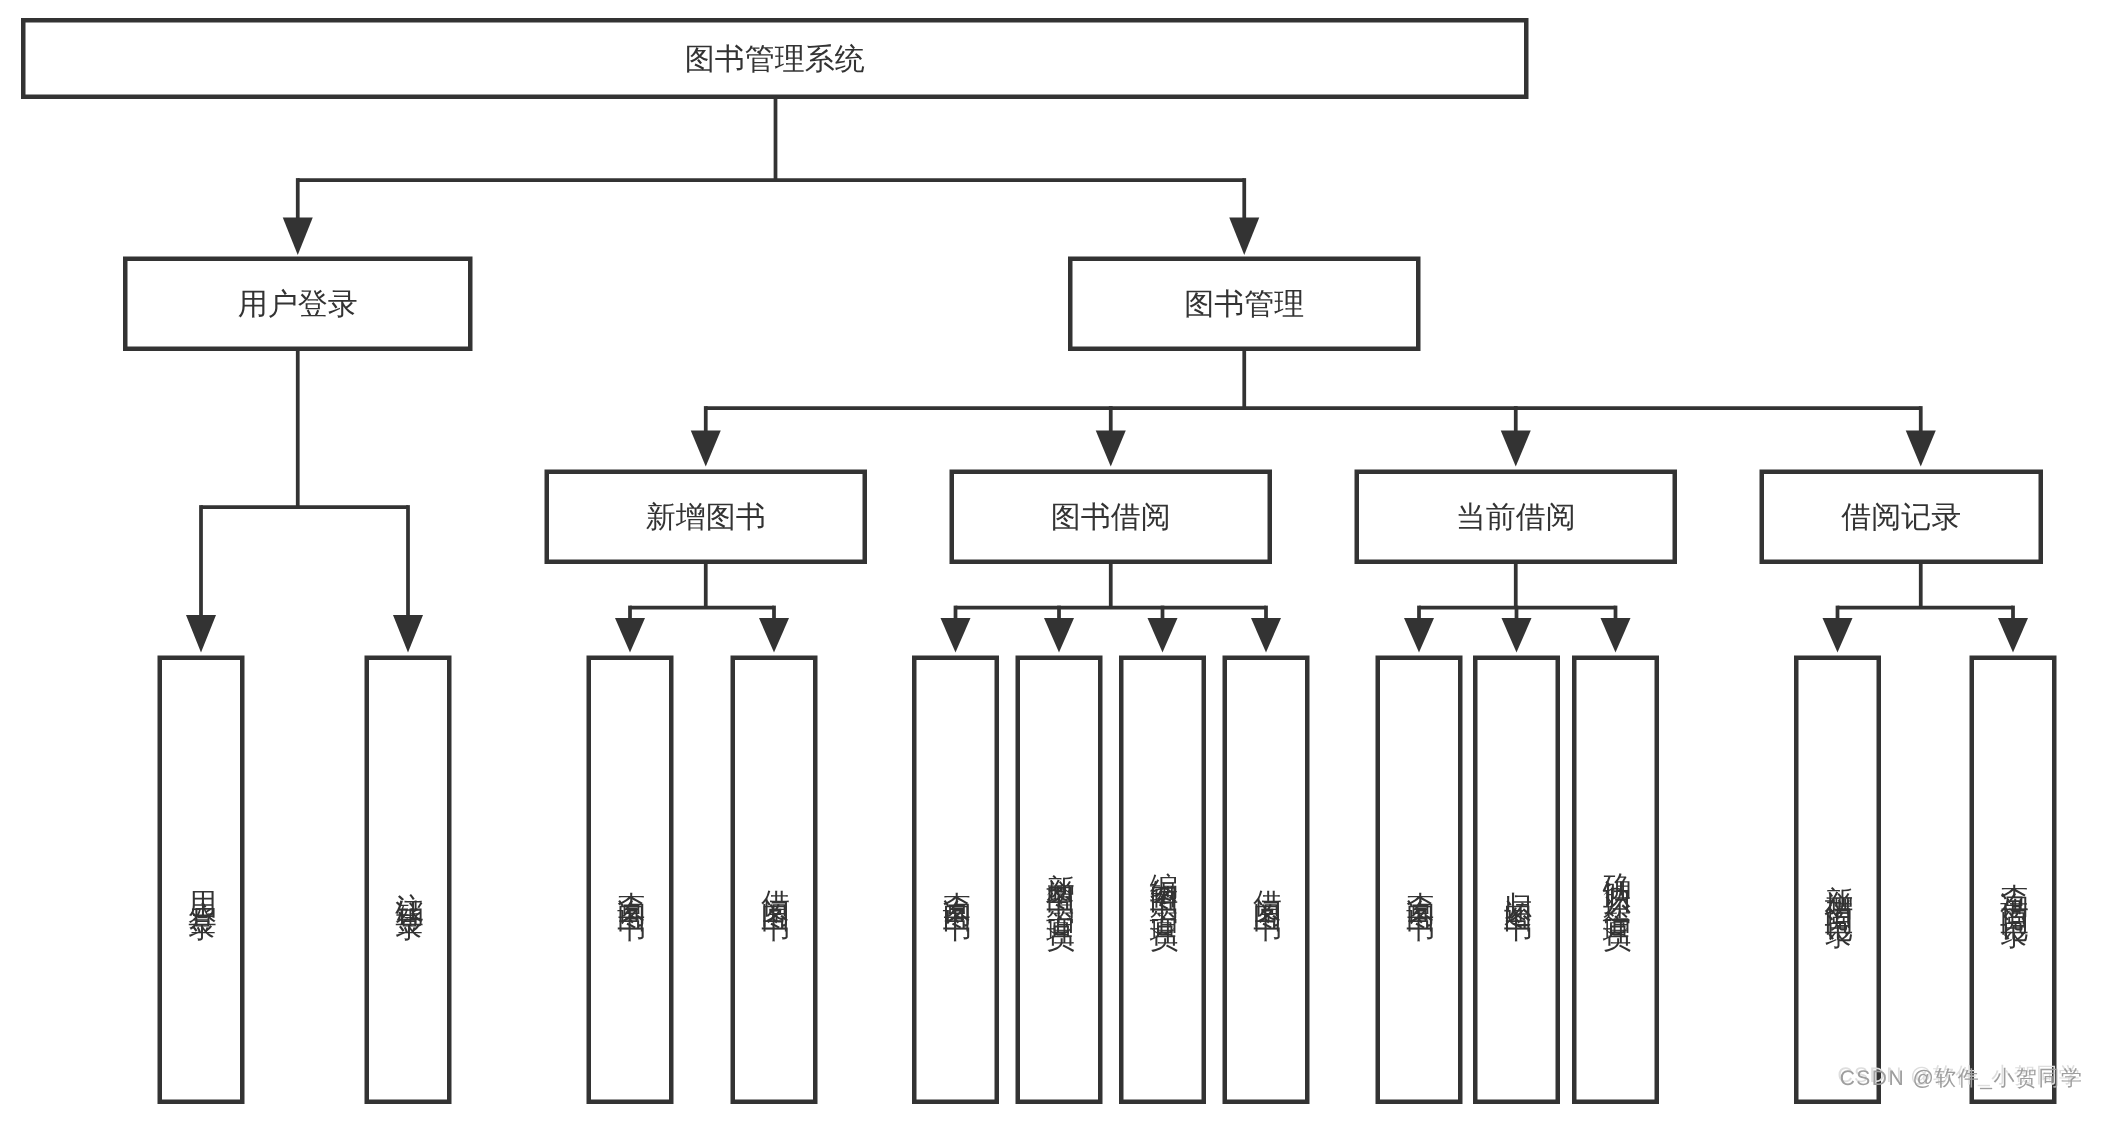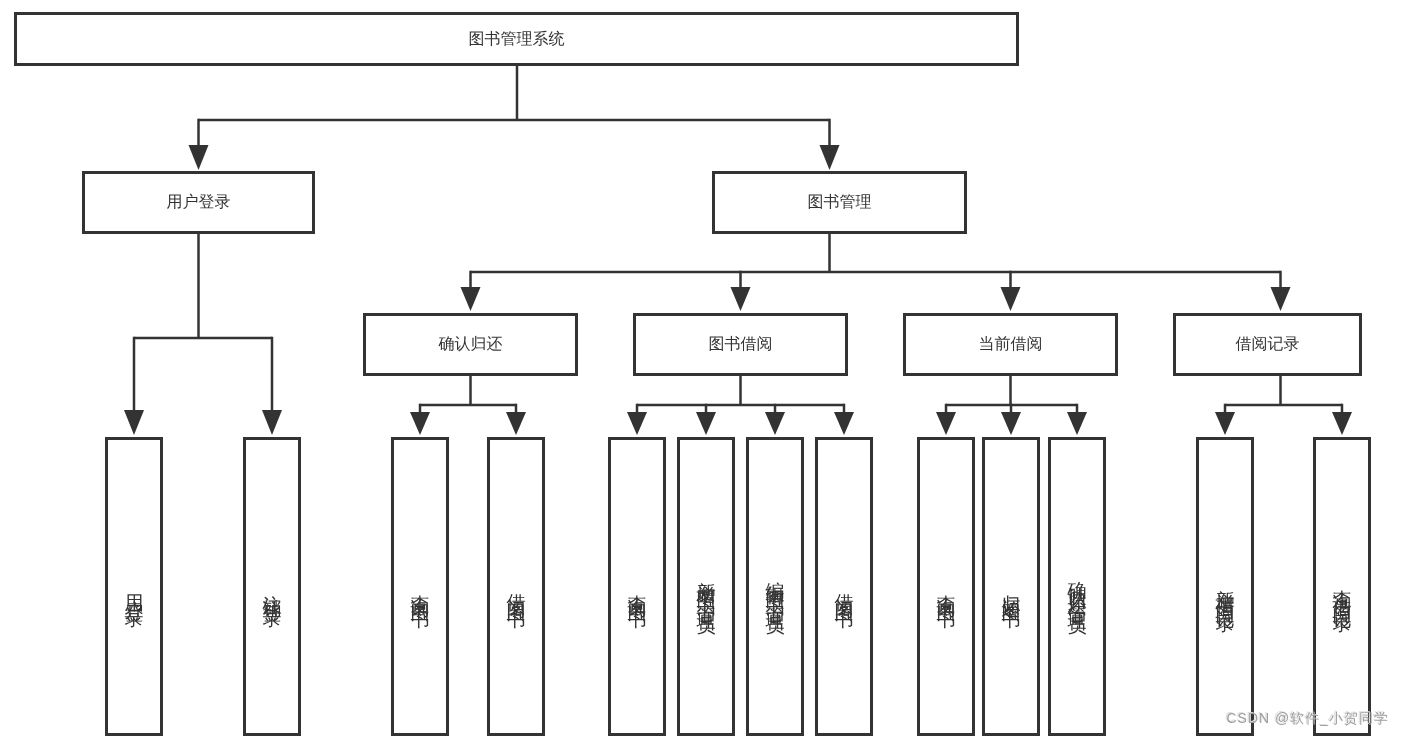--- a/index.html
+++ b/index.html
@@ -13,21 +13,21 @@
   .connectors{position:absolute;left:0;top:0;z-index:1;}
   .box{
     position:absolute;
     box-sizing:border-box;
     border:3px solid #333333;
     background:#ffffff;
     display:flex;
     align-items:center;
     justify-content:center;
     color:#333333;
-    font-size:16px;
+    font-size:20px;
     z-index:2;
   }
   .box.v{
     writing-mode:vertical-rl;
     text-orientation:mixed;
     font-size:19px;
     letter-spacing:5px;
     padding-top:4px;
   }
   .watermark{
@@ -117,26 +117,26 @@
     </g>
   </svg>
 
   <div class="box" style="left:14px;top:12px;width:1005px;height:54px">
     <span>图书管理系统</span>
   </div>
 
   <div class="box" style="left:82px;top:171px;width:233px;height:63px">
     <span>用户登录</span>
   </div>
-  <div class="box" style="left:712px;top:171px;width:255px;height:63px">
+  <div class="box" style="left:712px;top:171px;width:235px;height:63px">
     <span>图书管理</span>
   </div>
 
   <div class="box" style="left:363px;top:313px;width:215px;height:63px">
-    <span>确认归还</span>
+    <span>新增图书</span>
   </div>
   <div class="box" style="left:633px;top:313px;width:215px;height:63px">
     <span>图书借阅</span>
   </div>
   <div class="box" style="left:903px;top:313px;width:215px;height:63px">
     <span>当前借阅</span>
   </div>
   <div class="box" style="left:1173px;top:313px;width:189px;height:63px">
     <span>借阅记录</span>
   </div>

